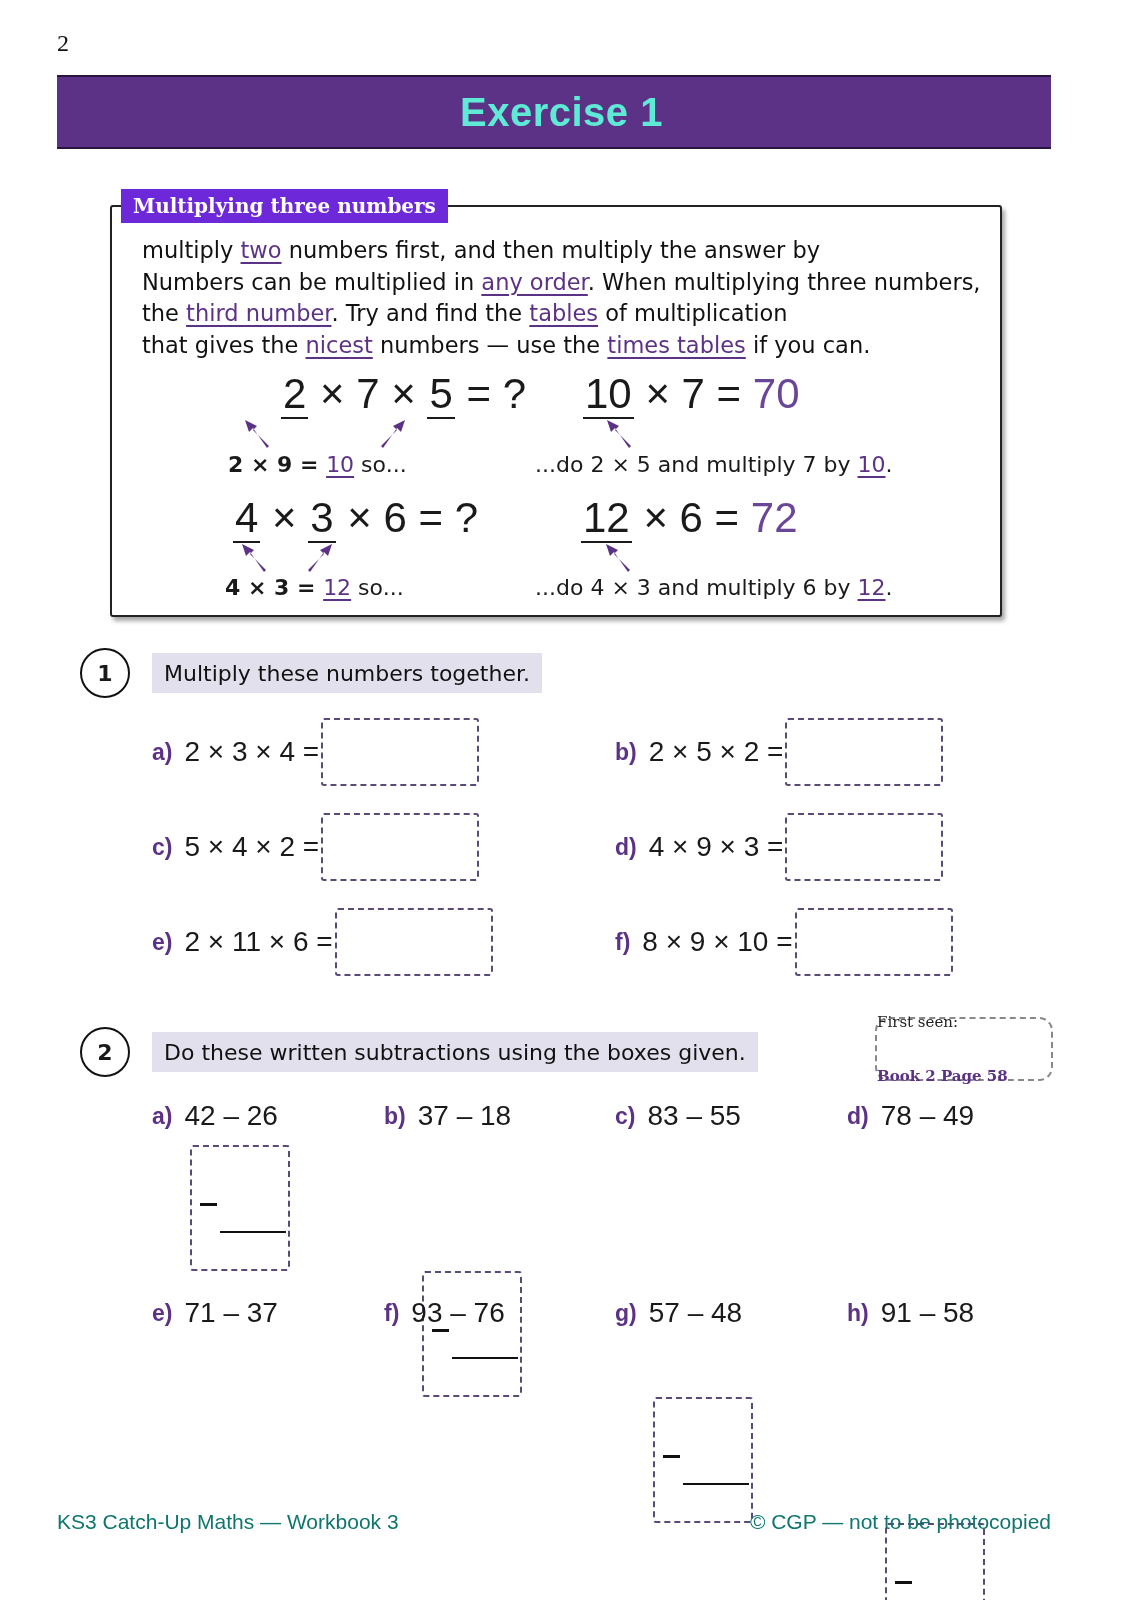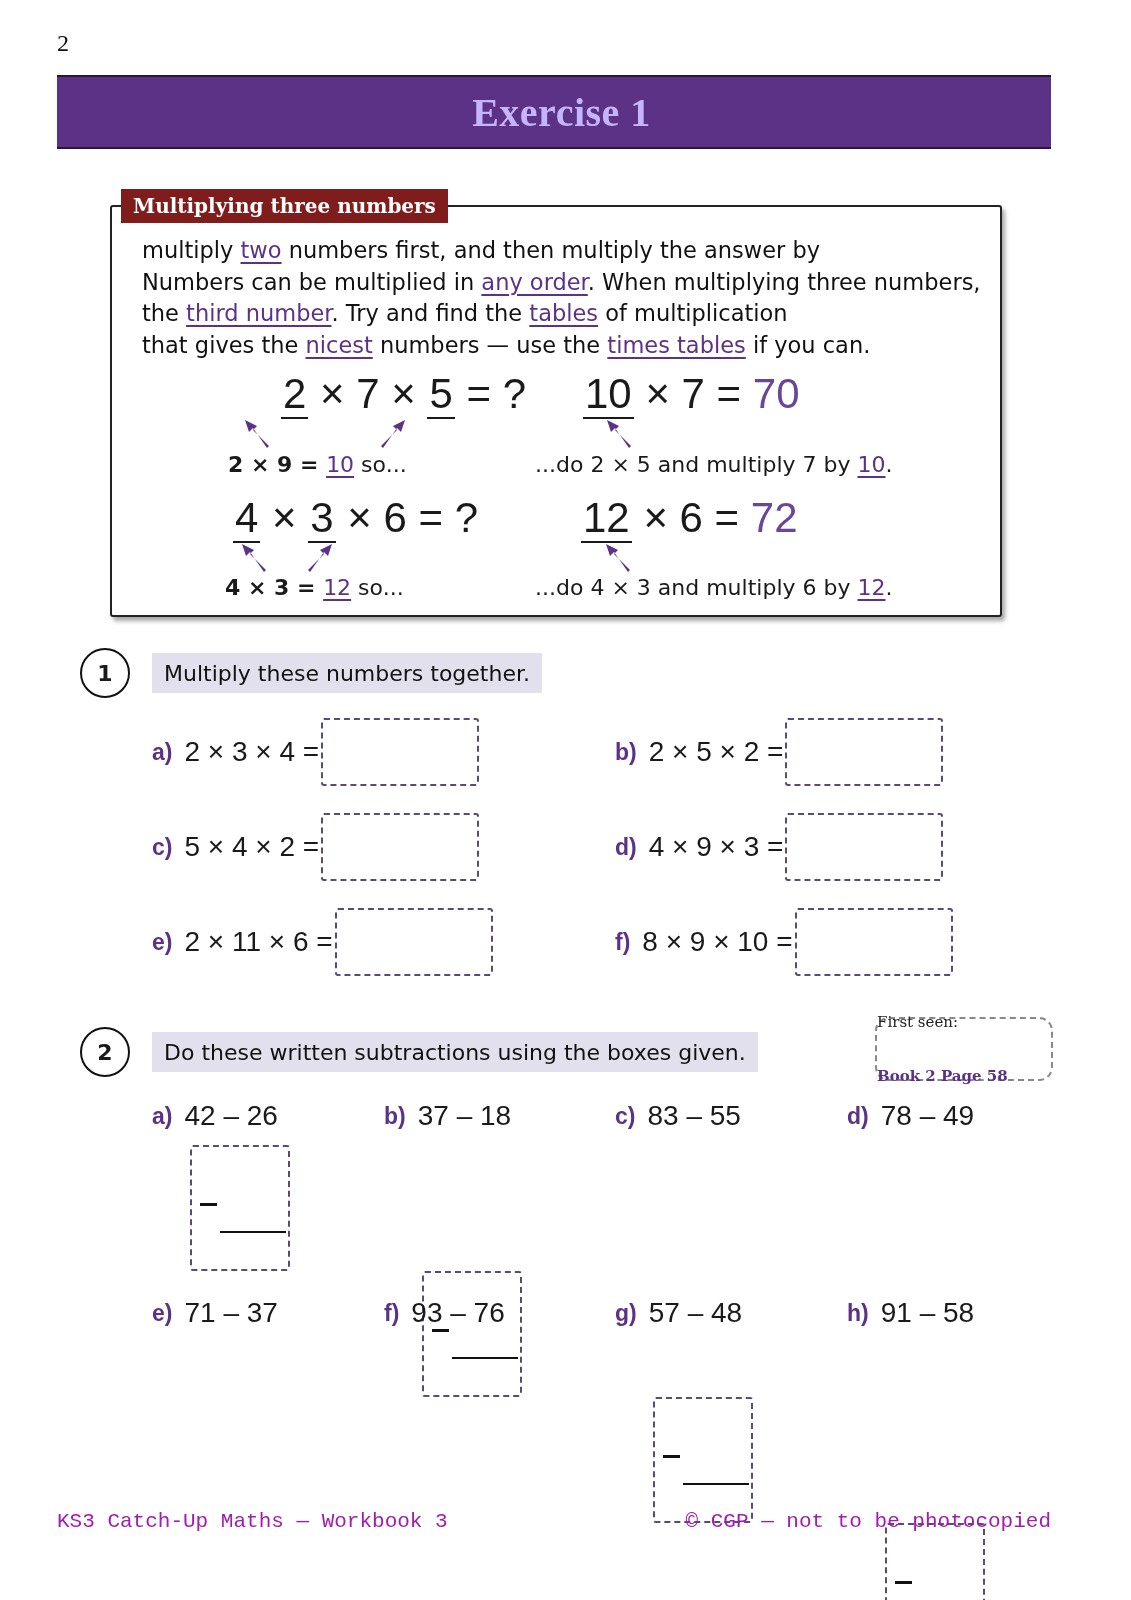--- a/index.html
+++ b/index.html
@@ -1,22 +1,22 @@
 <!DOCTYPE html>
 <html><head>
 <meta charset="utf-8">
 <style>
   html, body { margin:0; padding:0; background:#ffffff; }
   body { width:1131px; height:1600px; position:relative; overflow:hidden; font-family:"DejaVu Sans", sans-serif; color:#1a1a1a; }
   .abs { position:absolute; }
   .page-num { left:57px; top:30px; font-family:"Liberation Serif", serif; font-size:24px; color:#111; }
   .title-bar { left:57px; top:75px; width:994px; height:74px; background:#5c3286; border-top:2px solid #2a1540; border-bottom:2px solid #2a1540; box-sizing:border-box; display:flex; align-items:center; justify-content:center; }
-  .title-bar span { color:#c4b5fd; font-family:Liberation Serif, serif; font-weight:bold; font-size:40px; letter-spacing:0.5px;margin-left:15px; }
+  .title-bar span { color:#5eead4; font-family:Liberation Sans, sans-serif; font-weight:bold; font-size:40px; letter-spacing:0.5px;margin-left:15px; }
   .info-box { left:110px; top:205px; width:892px; height:412px; border:2px solid #222; border-radius:3px; box-sizing:border-box; background:#fff; box-shadow:3px 4px 4px rgba(0,0,0,0.35); }
-  .info-tag { left:121px; top:189px; height:34px; padding:0 12px; background:#7f1d1d; color:#fff; font-family:"DejaVu Serif", serif; font-weight:bold; font-size:20px; display:flex; align-items:center; }
+  .info-tag { left:121px; top:189px; height:34px; padding:0 12px; background:#6d28d9; color:#fff; font-family:"DejaVu Serif", serif; font-weight:bold; font-size:20px; display:flex; align-items:center; }
   .info-text { left:142px; top:235px; width:840px; font-size:22.5px; line-height:31.5px; color:#111; }
   .u { color:#5c3286; text-decoration:underline; text-decoration-thickness:2px; text-underline-offset:4px; }
   .eq { font-family:"Liberation Sans", sans-serif; font-size:42px; color:#1a1a1a; white-space:nowrap; }
   .eq .pu { color:#6a4696; }
   .eq .ul { border-bottom:2.5px solid #1a1a1a; padding:0 2px; }
   .note { font-size:22px; color:#1a1a1a; white-space:nowrap; }
   .note b { font-weight:bold; }
   .note .u { color:#5c3286; }
   .arrow { width:30px; height:30px; }
   .q-circle { width:50px; height:50px; border:2px solid #111; border-radius:50%; box-sizing:border-box; display:flex; align-items:center; justify-content:center; font-weight:bold; font-size:22px; }
@@ -24,21 +24,21 @@
   .ans-row { display:flex; align-items:center; }
   .lbl { color:#5c3286; font-weight:bold; font-size:23px; font-family:"Liberation Sans", sans-serif; margin-right:12px; }
   .expr { font-family:"Liberation Sans", sans-serif; font-size:28px; color:#1a1a1a; white-space:nowrap; }
   .dbox { border:2px dashed #5a4a78; border-radius:3px; box-sizing:border-box; background:#fff; }
   .sub-box { width:100px; height:126px; position:relative; }
   .sub-box .minus { position:absolute; left:8px; top:56px; width:17px; height:2.5px; background:#111; }
   .sub-box .line { position:absolute; left:28px; top:84px; width:66px; height:2px; background:#111; }
   .first-seen { left:875px; top:1017px; width:178px; height:64px; display:flex; flex-direction:column; align-items:flex-start; justify-content:center; border:2px dashed #888; border-radius:14px; box-sizing:border-box;gap:36px; }
   .first-seen .a { font-family:"DejaVu Serif", serif; font-size:15px; color:#222; }
   .first-seen .b { font-family:"DejaVu Serif", serif; font-weight:bold; font-size:15px; color:#5c3286; }
-  .footer { font-family:Liberation Mono, monospace; font-size:21px; color:#a21caf; top:1510px; }
+  .footer { font-family:Liberation Sans, sans-serif; font-size:21px; color:#0f766e; top:1510px; }
 </style>
 </head>
 <body>
 
 <div class="abs page-num">2</div>
 
 <div class="abs title-bar">
   <span>Exercise 1</span>
 </div>
 

